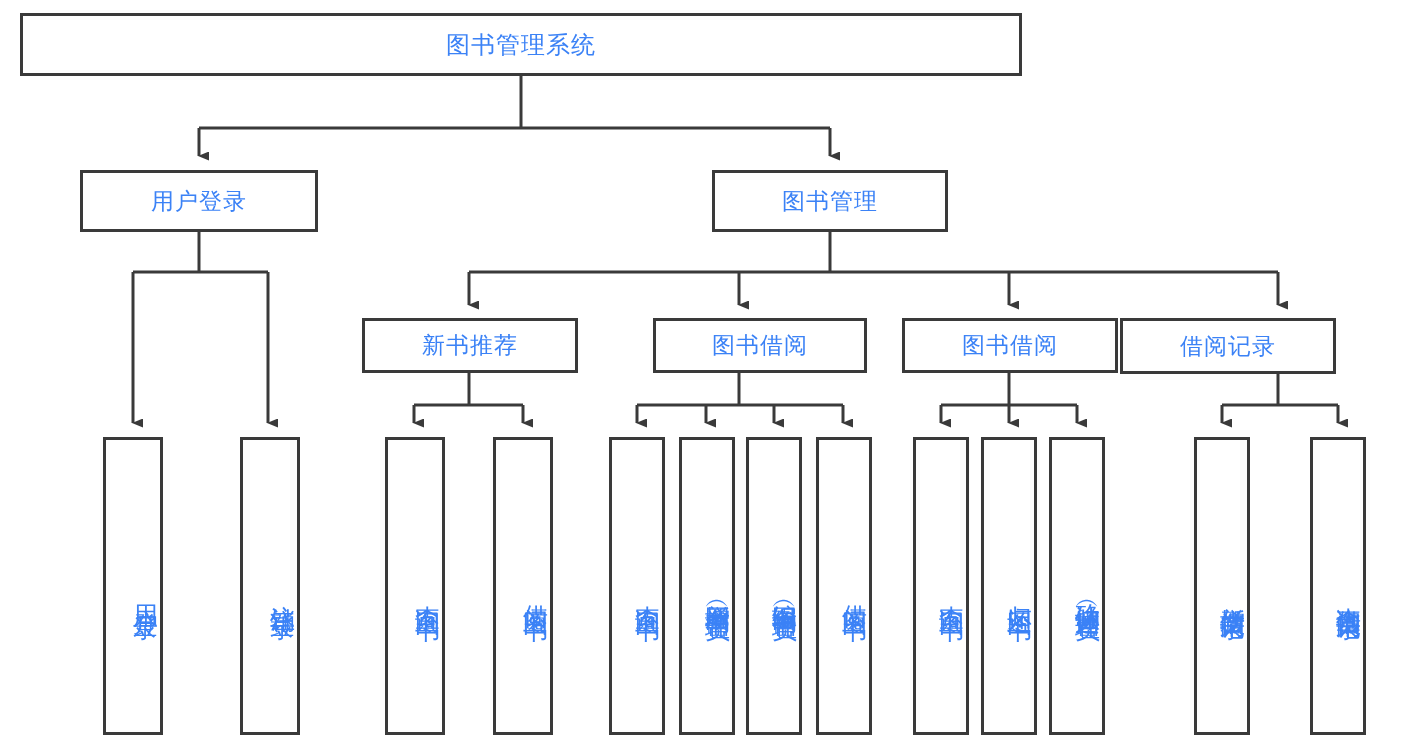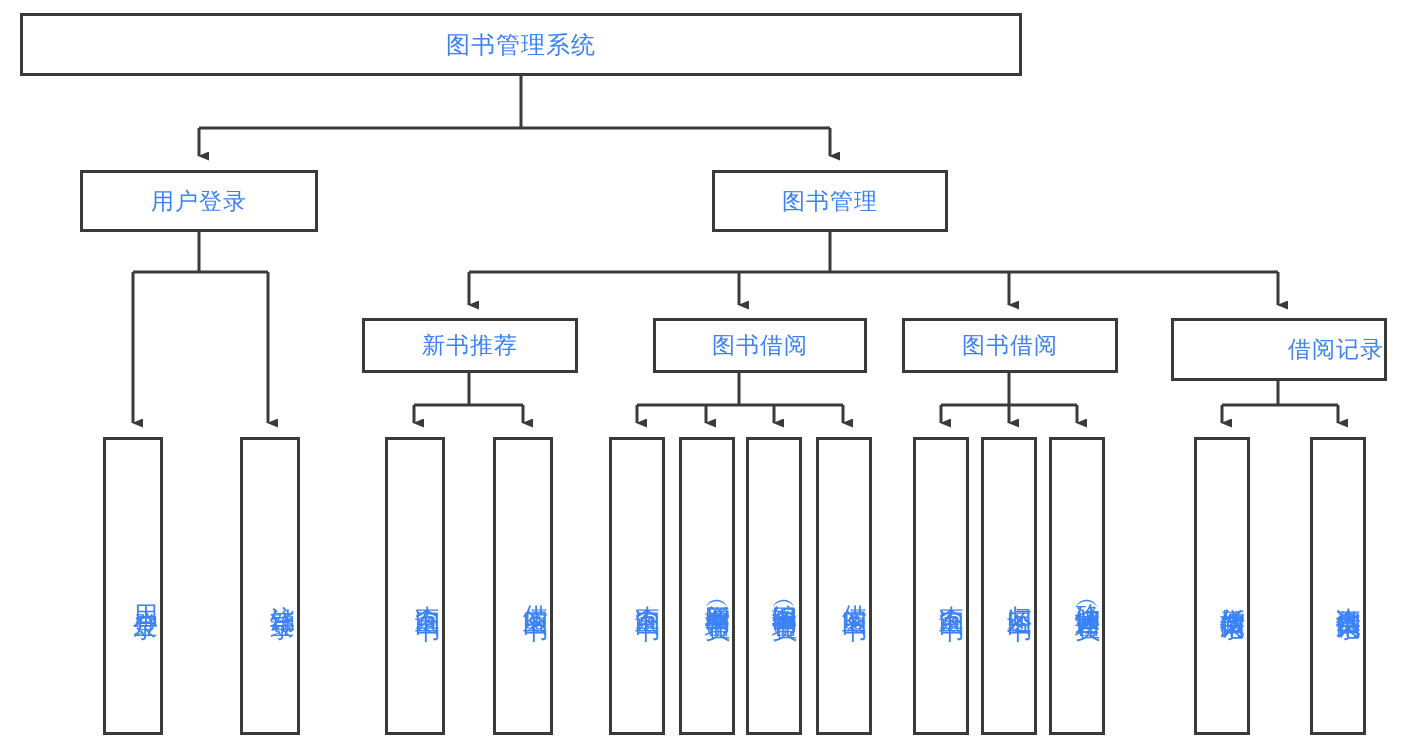--- a/index.html
+++ b/index.html
@@ -139,21 +139,21 @@
 
   <div class="node horiz" style="left:362px; top:318px; width:216px; height:55px;">
     <span>新书推荐</span>
   </div>
   <div class="node horiz" style="left:633px; top:318px; width:214px; height:55px;margin-left:20px;">
     <span>图书借阅</span>
   </div>
   <div class="node horiz" style="left:902px; top:318px; width:216px; height:55px;">
     <span>图书借阅</span>
   </div>
-  <div class="node horiz" style="left:1171px; top:318px; width:216px; height:63px;justify-content:flex-end;">
+  <div class="node horiz" style="left:1120px; top:318px; width:216px; height:56px;">
     <span>借阅记录</span>
   </div>
 
   <div class="node vert" style="left:103px; top:437px; width:60px; height:298px;">
     <span>用户登录</span>
   </div>
   <div class="node vert" style="left:240px; top:437px; width:60px; height:298px;">
     <span>注销登录</span>
   </div>
 

